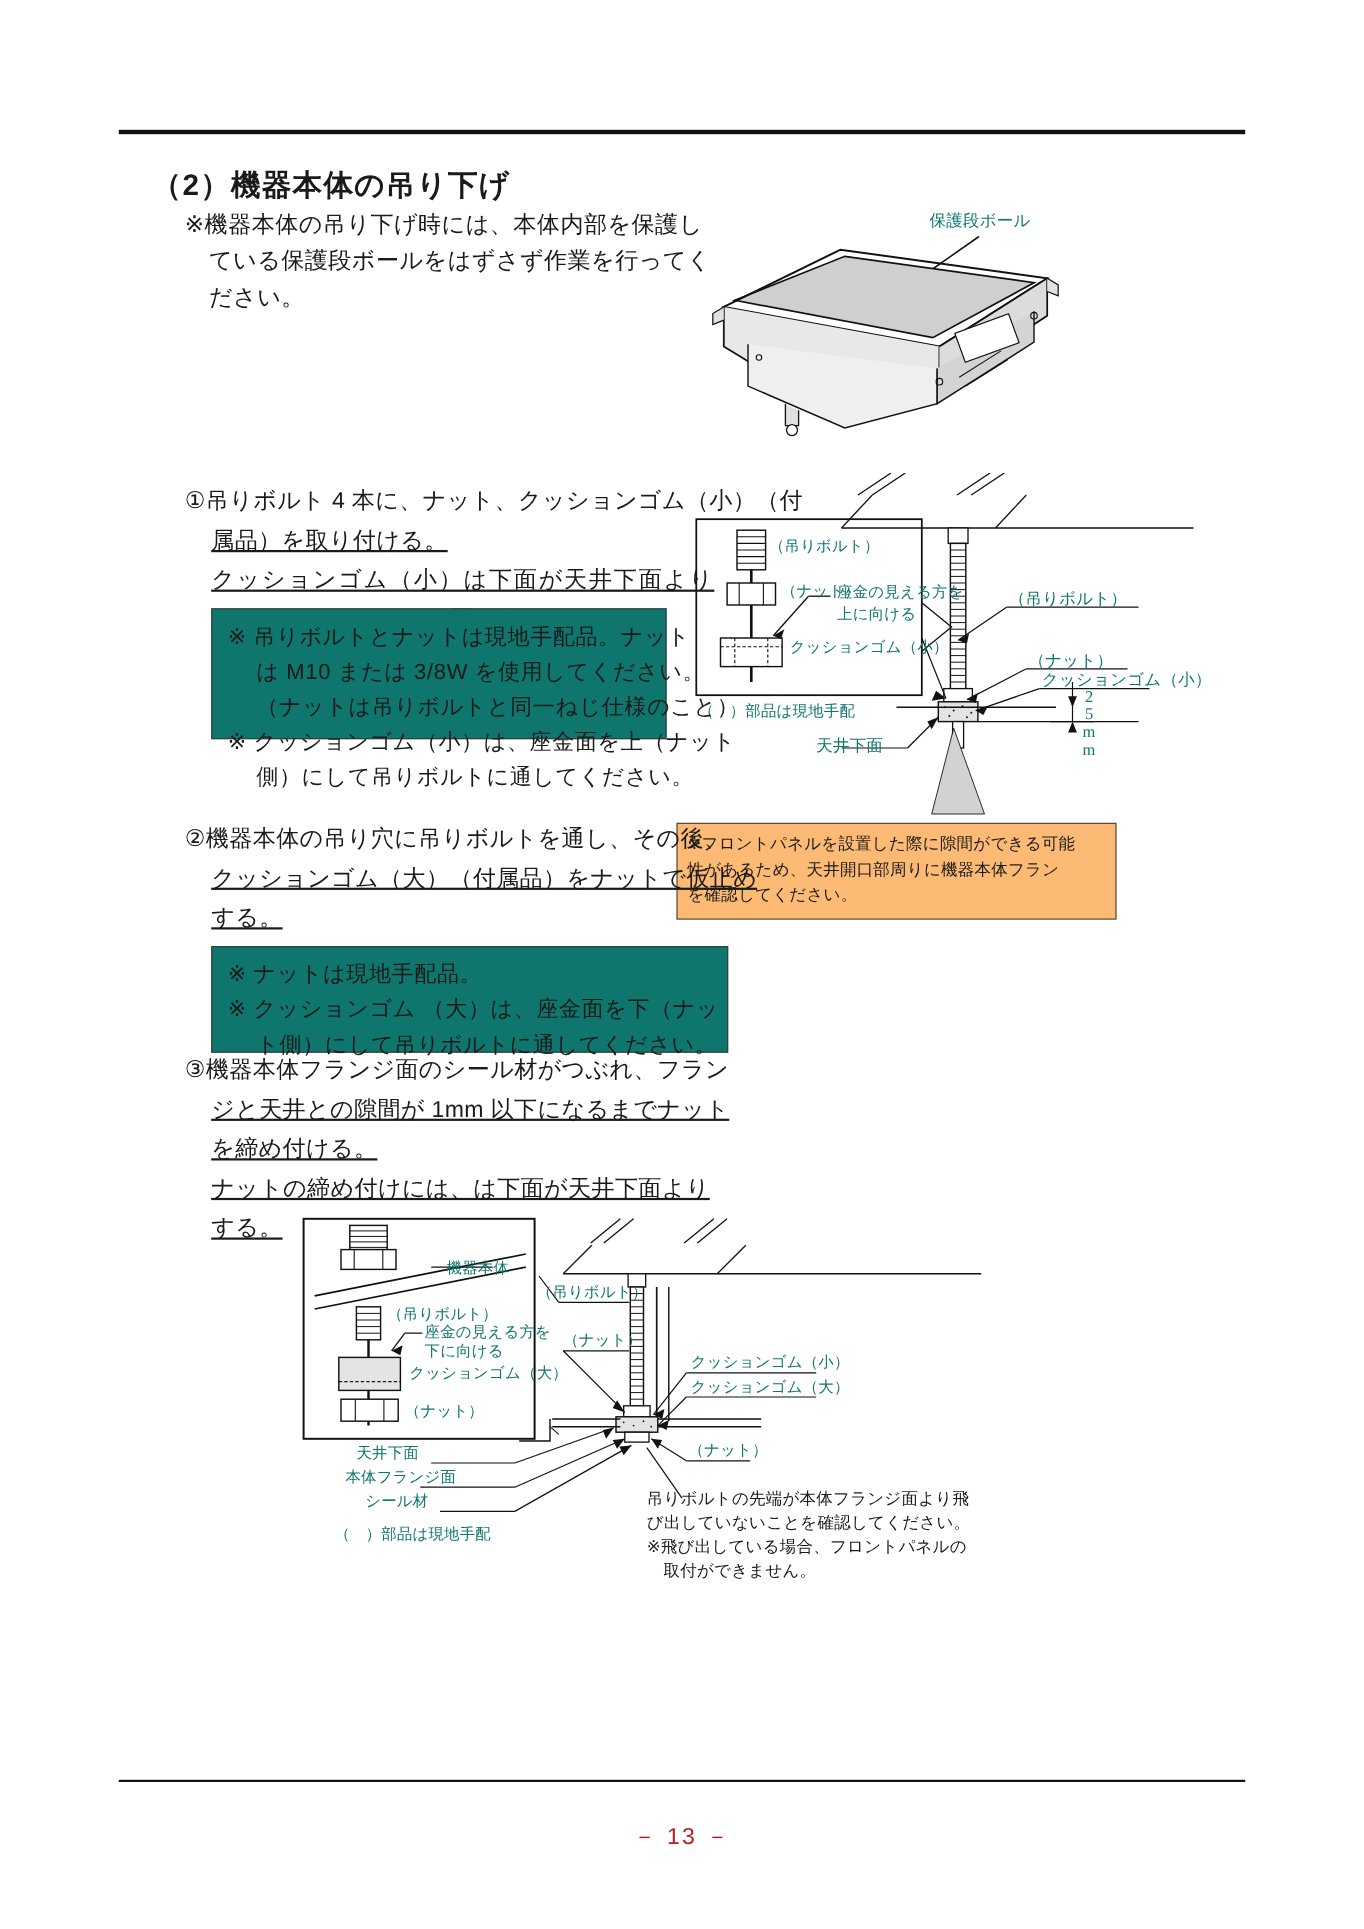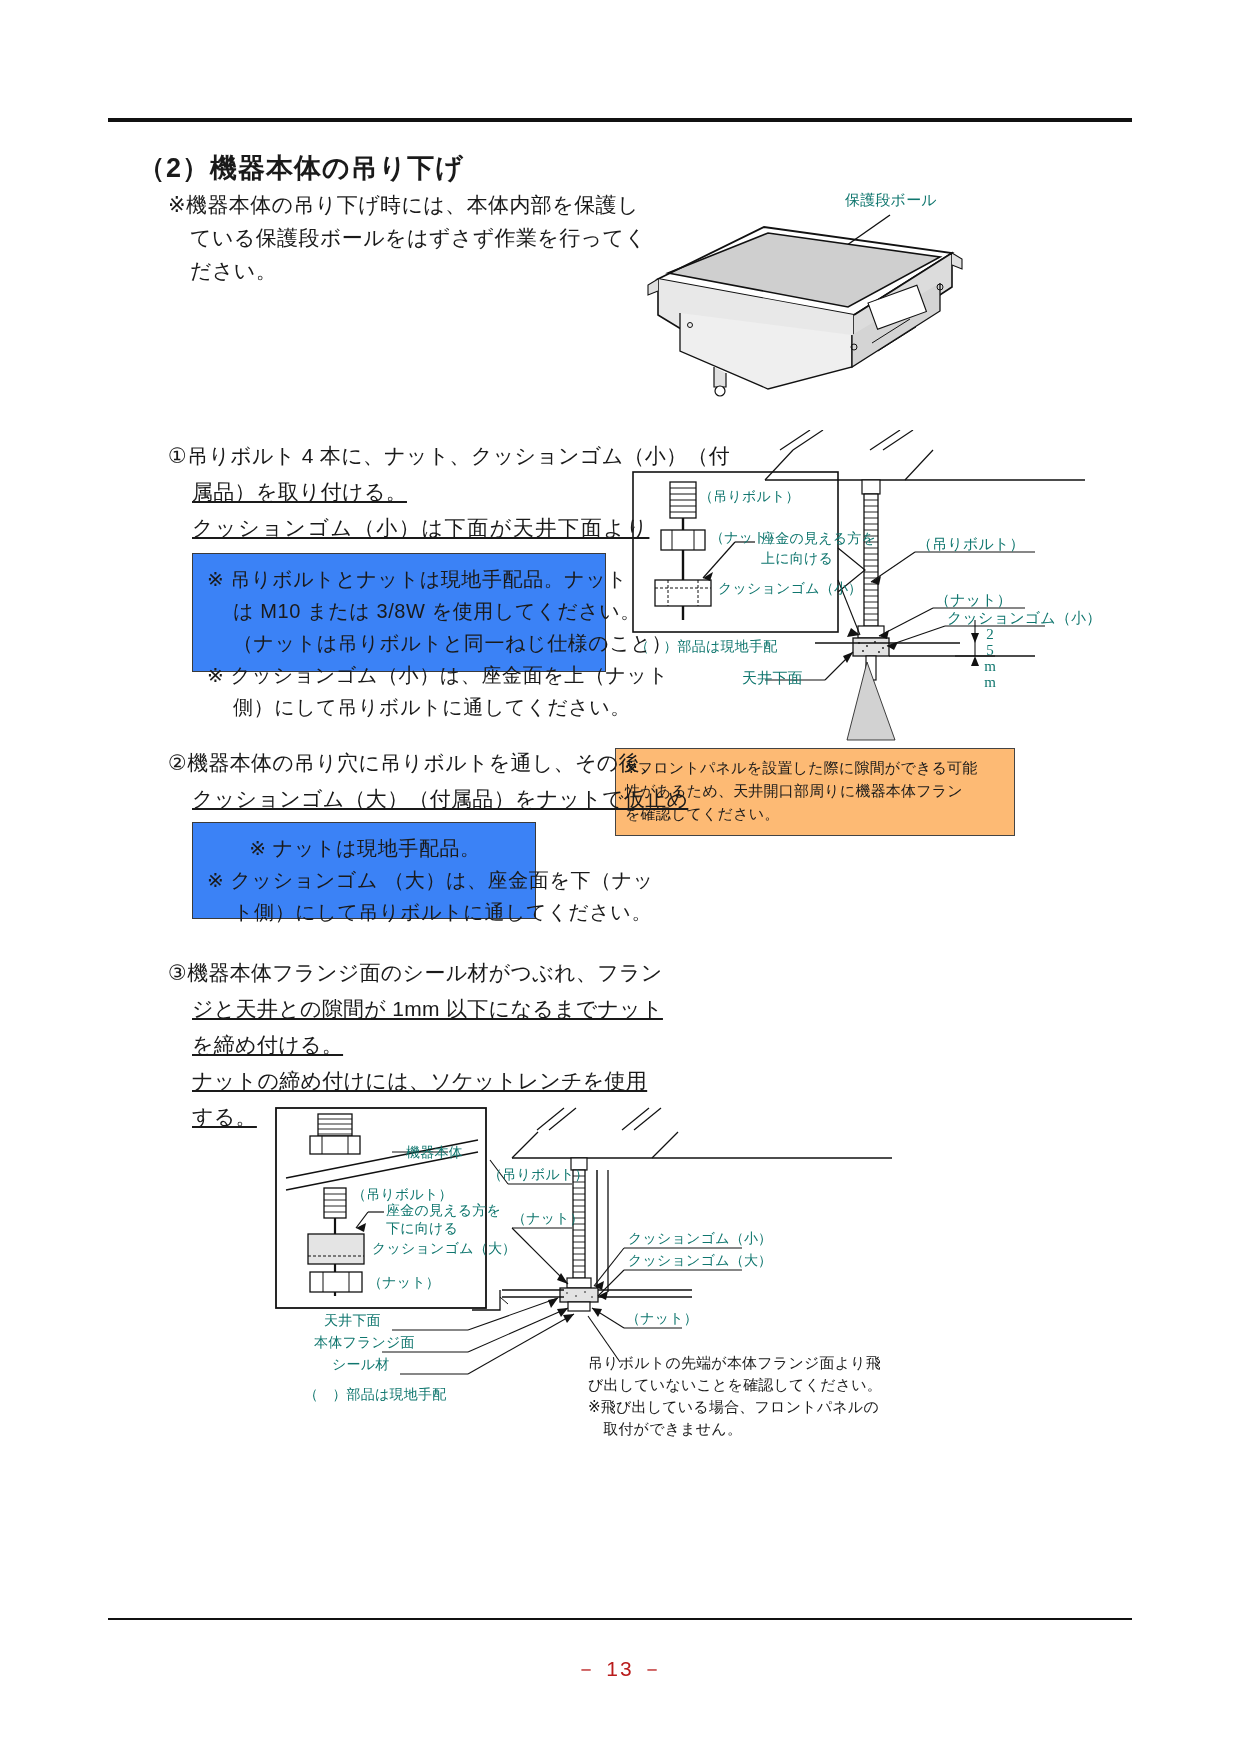--- a/index.html
+++ b/index.html
@@ -72,32 +72,32 @@
   .step .ln.ind { padding-left: 24px; text-decoration: underline; }
   .step .ln.wide { letter-spacing: 1.6px; }
 
   #step1 { left: 168px; top: 438px; }
   #step2 { left: 168px; top: 745px; }
   #step3 { left: 168px; top: 955px; }
 
   
   .notebox {
     position: absolute;
-    background: #3b82f6;
+    background: #0f766e;
     border: 1.5px solid #3a3a3a;
     box-sizing: border-box;
     padding: 9px 12px 10px 14px;
     font-size: 20px;
     line-height: 32px;
     letter-spacing: 0.6px;
   }
   .notebox .ln { display: block; white-space: nowrap; }
   .notebox .ln.ind { padding-left: 26px; }
   #notebox1 { left: 192px; top: 553px; width: 414px; height: 119px; }
-  #notebox2 { left: 192px; top: 822px; width: 344px; height: 97px; text-align: center; }
+  #notebox2 { left: 192px; top: 860px; width: 470px; height: 97px; }
 
   
   .fig { position: absolute; }
   .fig svg { display: block; }
   .figtext {
     position: absolute;
     font-size: 15px;
     letter-spacing: 0.2px;
     white-space: nowrap;
     color: #0f766e;
@@ -478,20 +478,20 @@
   <div class="notebox" id="notebox2">
     <span class="ln">※ ナットは現地手配品。</span>
     <span class="ln">※ クッションゴム （大）は、座金面を下（ナッ</span>
     <span class="ln ind">ト側）にして吊りボルトに通してください。</span>
   </div>
 
   <div class="step" id="step3">
     <span class="ln">③機器本体フランジ面のシール材がつぶれ、フラン</span>
     <span class="ln ind">ジと天井との隙間が 1mm 以下になるまでナット</span>
     <span class="ln ind">を締め付ける。</span>
-    <span class="ln ind">ナットの締め付けには、ソケットレンチを使用</span>
+    <span class="ln ind">ナットの締め付けには、は下面が天井下面より</span>
     <span class="ln ind">する。</span>
   </div>
 
   <div class="rule-bottom"></div>
   <div class="page-number">－ 13 －</div>
 
 </div>
 
 </body></html>

